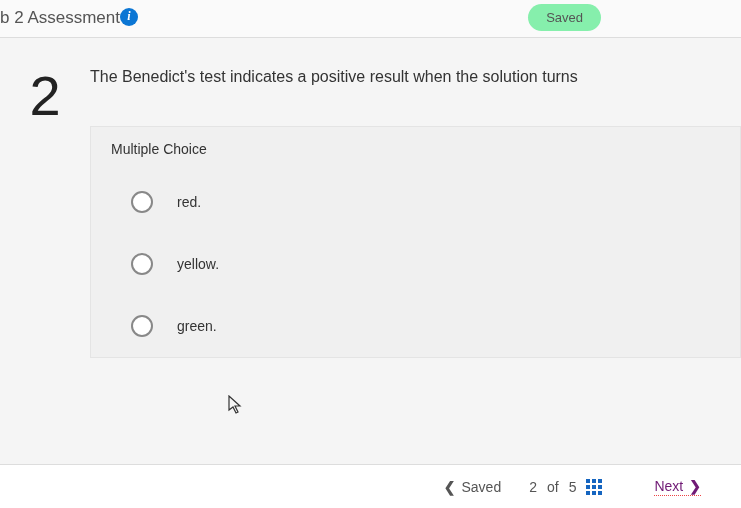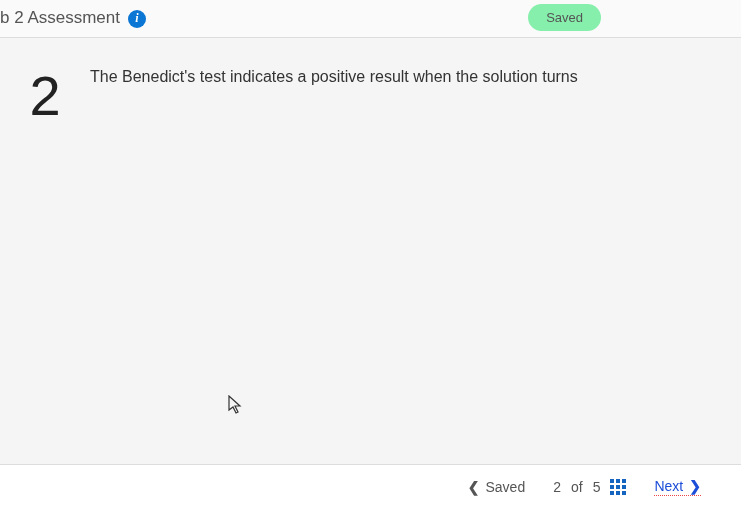--- a/index.html
+++ b/index.html
@@ -14,22 +14,21 @@
     .header {
       display: flex;
       align-items: center;
       justify-content: space-between;
       padding: 4px 20px 6px 0;
       background: #fafafa;
       border-bottom: 1px solid #ddd;
     }
     .header-left {
       display: flex;
-      align-items: flex-end;
-      gap: 8px;
+      align-items: flex-start;
       font-size: 17px;
       color: #555;
     }
     .info-icon {
       width: 18px;
       height: 18px;
       background: #0b76d4;
       border-radius: 50%;
       color: #fff;
       display: inline-flex;
@@ -112,21 +111,21 @@
       font-size: 14px;
       color: #555;
     }
     .nav-btn {
       display: flex;
       align-items: center;
       gap: 6px;
       cursor: pointer;
       color: #555;
     }
-    .nav-btn.next { color: #1d4ed8; font-weight: 500; border-bottom: 1px dotted #e44; padding-bottom:1px;}
+    .nav-btn.next { color: #701a75; font-weight: 500; border-bottom: 1px dotted #e44; padding-bottom:1px;margin-left:24px;}
     .chev { font-weight: bold; }
     .grid-icon {
       display: inline-grid;
       grid-template-columns: repeat(3, 4px);
       grid-template-rows: repeat(3, 4px);
       gap: 2px;
     }
     .grid-icon span { background: #1565c0; width:4px; height:4px; }
     .progress { display:flex; align-items:center; gap:10px; }
     .cursor-icon {
@@ -146,20 +145,35 @@
     <span>b 2 Assessment</span>
     <span class="info-icon">i</span>
   </div>
   <div class="saved-badge">Saved</div>
 </div>
 
 <div class="main">
   <div class="qnum">2</div>
   <div class="content">
     <div class="question-text">The Benedict's test indicates a positive result when the solution turns</div>
+    <div class="choices-panel">
+      <div class="mc-label">Multiple Choice</div>
+      <div class="option">
+        <div class="radio"></div>
+        <div class="option-label">red.</div>
+      </div>
+      <div class="option">
+        <div class="radio"></div>
+        <div class="option-label">yellow.</div>
+      </div>
+      <div class="option">
+        <div class="radio"></div>
+        <div class="option-label">green.</div>
+      </div>
+    </div>
   </div>
 </div>
 
 <div class="cursor-icon">
   <svg width="16" height="20" viewBox="0 0 16 20">
       <path d="M1 1 L1 15 L5 12 L8 18 L10 17 L7 11 L12 11 Z" fill="none" stroke="#333" stroke-width="1.2"></path>
     </svg>
 </div>
 
 <div class="footer">

